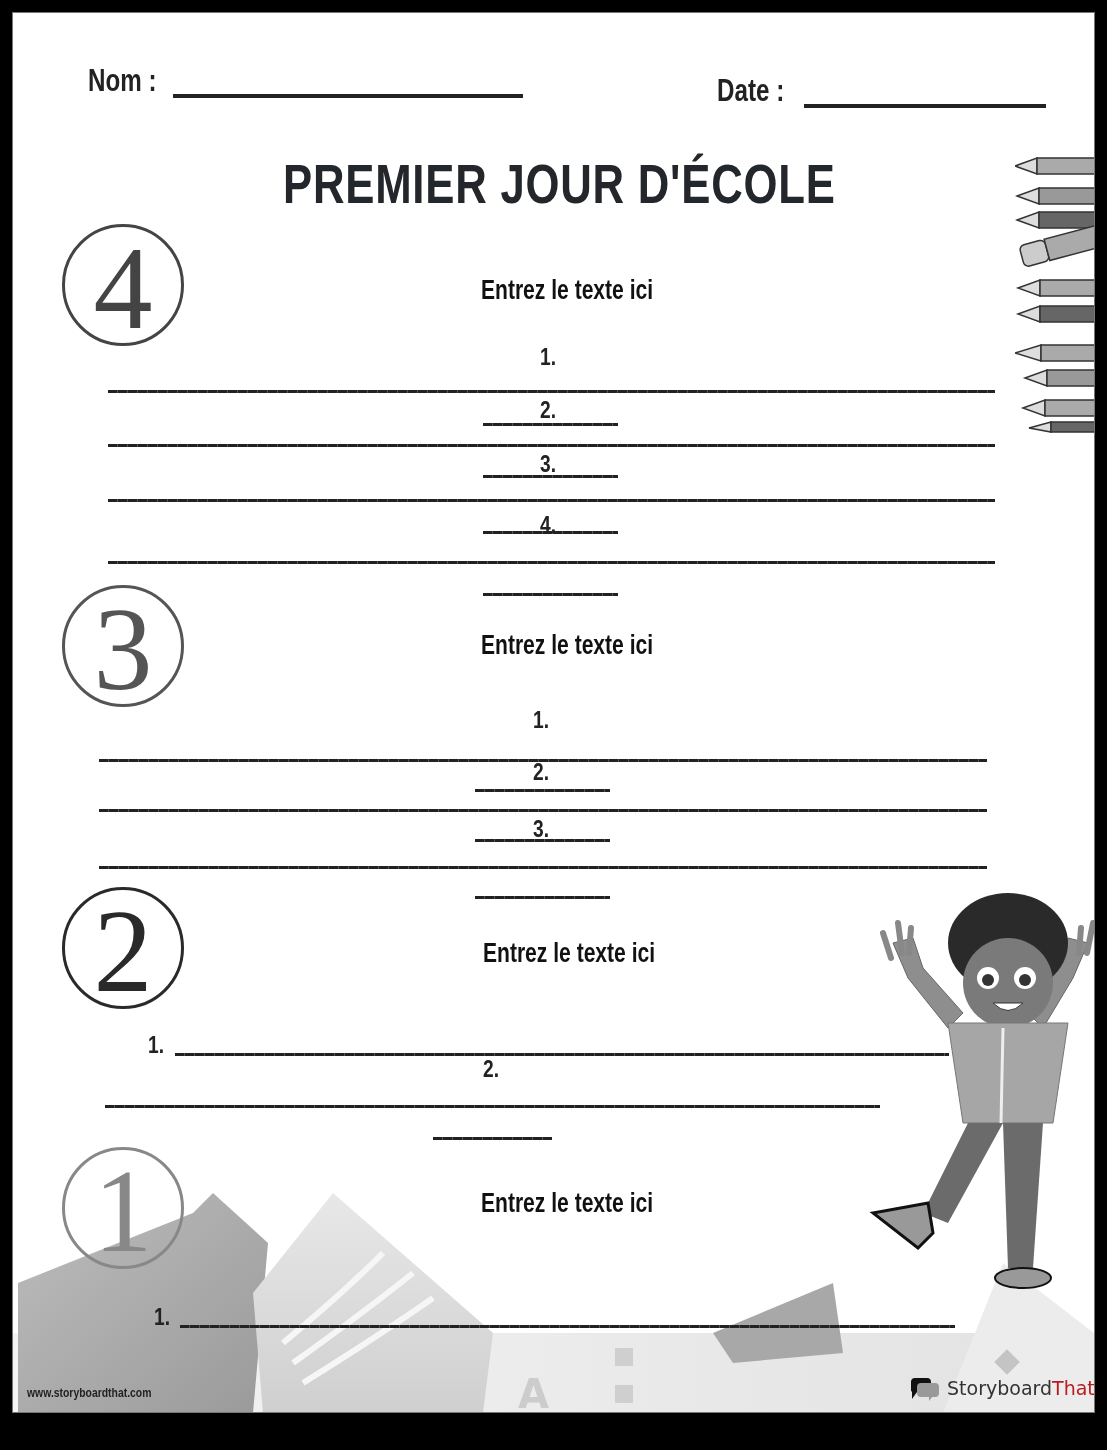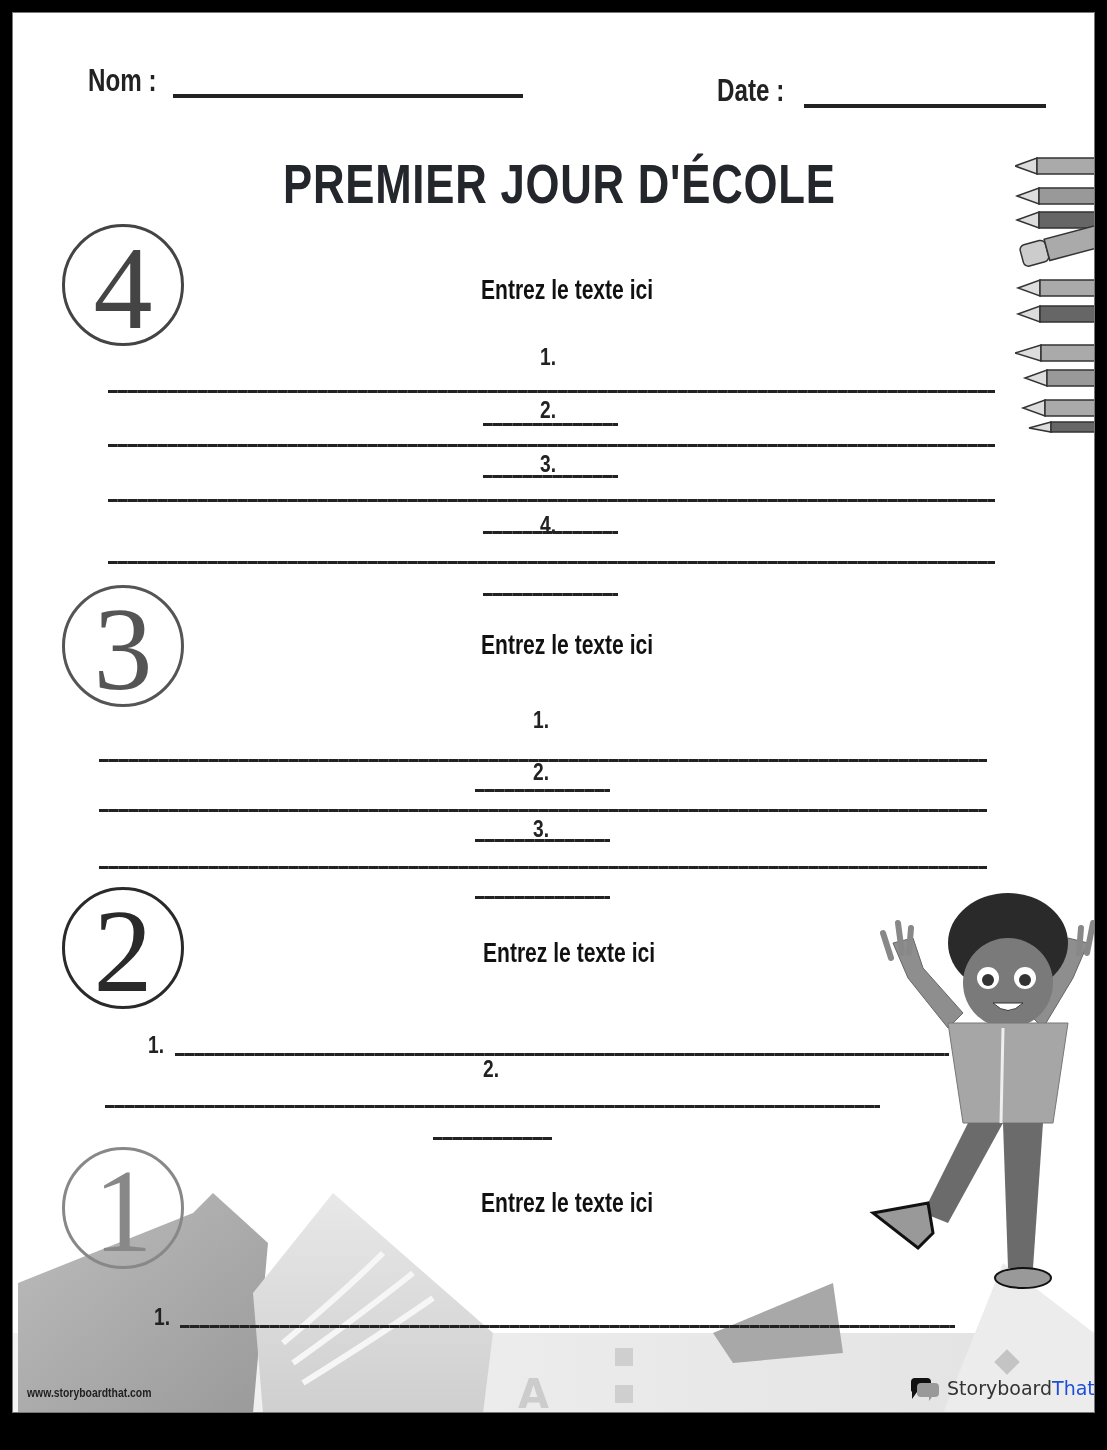--- a/index.html
+++ b/index.html
@@ -10,21 +10,21 @@
   .hdr-label { font-size:31px; transform:scaleX(0.78); }
   .hdr-line { height:4px; background:#222; }
   .title { font-size:56px; letter-spacing:1px; transform:scaleX(0.78); color:#23262b; }
   .prompt { font-size:27px; transform:scaleX(0.78); color:#111; }
   .num { font-size:24px; transform:scaleX(0.8); color:#222; }
   .uline { height:3px; background:repeating-linear-gradient(90deg,#222 0 9px,#555 9px 10px); }
   .circle { width:122px; height:122px; border-radius:50%; box-sizing:border-box; display:flex; align-items:center; justify-content:center; font-family:"Liberation Serif", "DejaVu Serif", serif; font-size:118px; line-height:1; }
   .circle span { display:block; margin-top:8px; }
   .foot-url { font-size:13px; transform:scaleX(0.8); color:#222; font-weight:bold; }
   .brand { font-size:19px; color:#333; font-family:"DejaVu Sans", sans-serif; }
-  .brand .light { color:#1d4ed8;text-align:center; }
+  .brand .light { color:#b91c1c;text-align:center; }
 </style>
 </head>
 <body>
 
 <div class="page">
 
   <svg class="abs" style="left:0;top:1160px;" width="1081" height="240">
     <defs>
       <linearGradient id="g1" x1="0" y1="0" x2="1" y2="1">
           <stop offset="0" stop-color="#bdbdbd"></stop>

